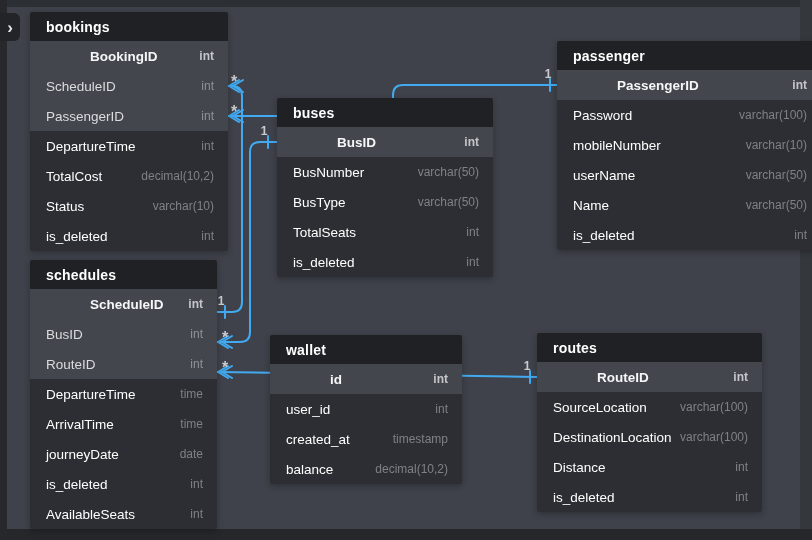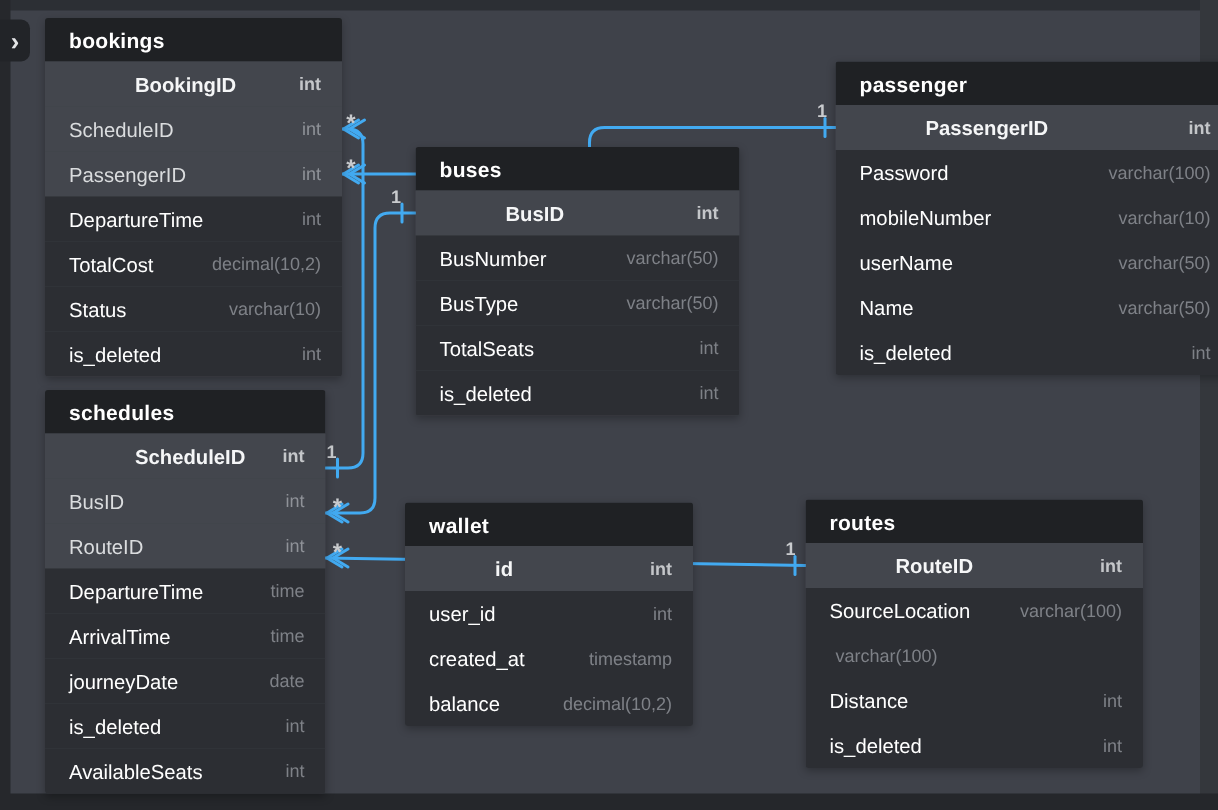--- a/index.html
+++ b/index.html
@@ -283,20 +283,21 @@
         </div>
         <div class="trow hl pk">
           <span class="fname">RouteID</span>
           <span class="ftype">int</span>
         </div>
         <div class="trow">
           <span class="fname">SourceLocation</span>
           <span class="ftype">varchar(100)</span>
         </div>
         <div class="trow">
+          <span class="fname">DestinationLocation</span>
           <span class="ftype">varchar(100)</span>
         </div>
         <div class="trow">
           <span class="fname">Distance</span>
           <span class="ftype">int</span>
         </div>
         <div class="trow">
           <span class="fname">is_deleted</span>
           <span class="ftype">int</span>
         </div>

